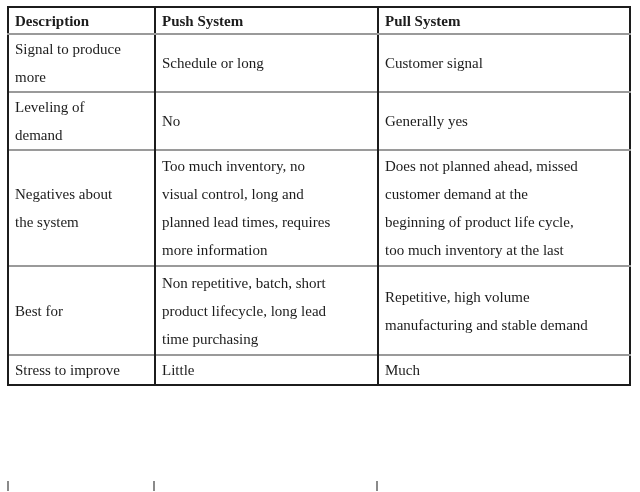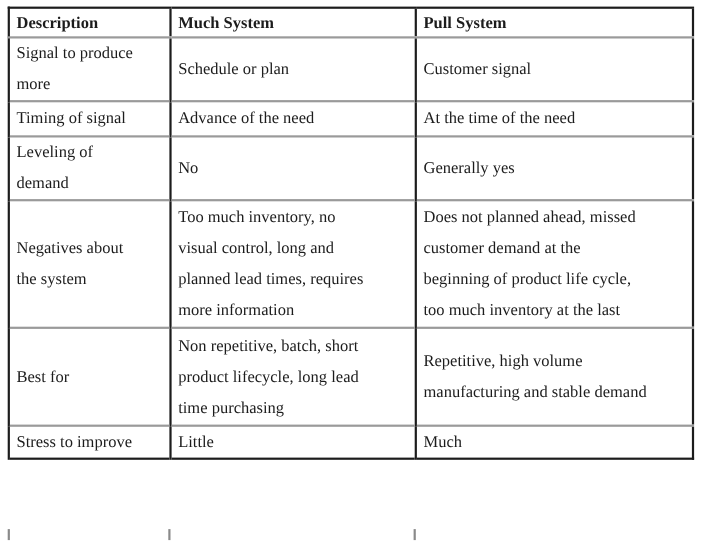--- a/index.html
+++ b/index.html
@@ -70,35 +70,30 @@
 
   <table class="cmp">
     <colgroup>
       <col style="width:147px">
       <col style="width:223px">
       <col style="width:252px">
     </colgroup>
     <thead>
       <tr class="r-head">
         <th>Description</th>
-        <th>Much System</th>
+        <th>Push System</th>
         <th>Pull System</th>
       </tr>
     </thead>
     <tbody>
       <tr class="r0">
         <td>Signal to produce
 more</td>
-        <td>Schedule or plan</td>
+        <td>Schedule or long</td>
         <td>Customer signal</td>
-      </tr>
-      <tr class="r1">
-        <td>Timing of signal</td>
-        <td>Advance of the need</td>
-        <td>At the time of the need</td>
       </tr>
       <tr class="r3">
         <td>Leveling of
 demand</td>
         <td>No</td>
         <td>Generally yes</td>
       </tr>
       <tr class="r4">
         <td>Negatives about
 the system</td>

